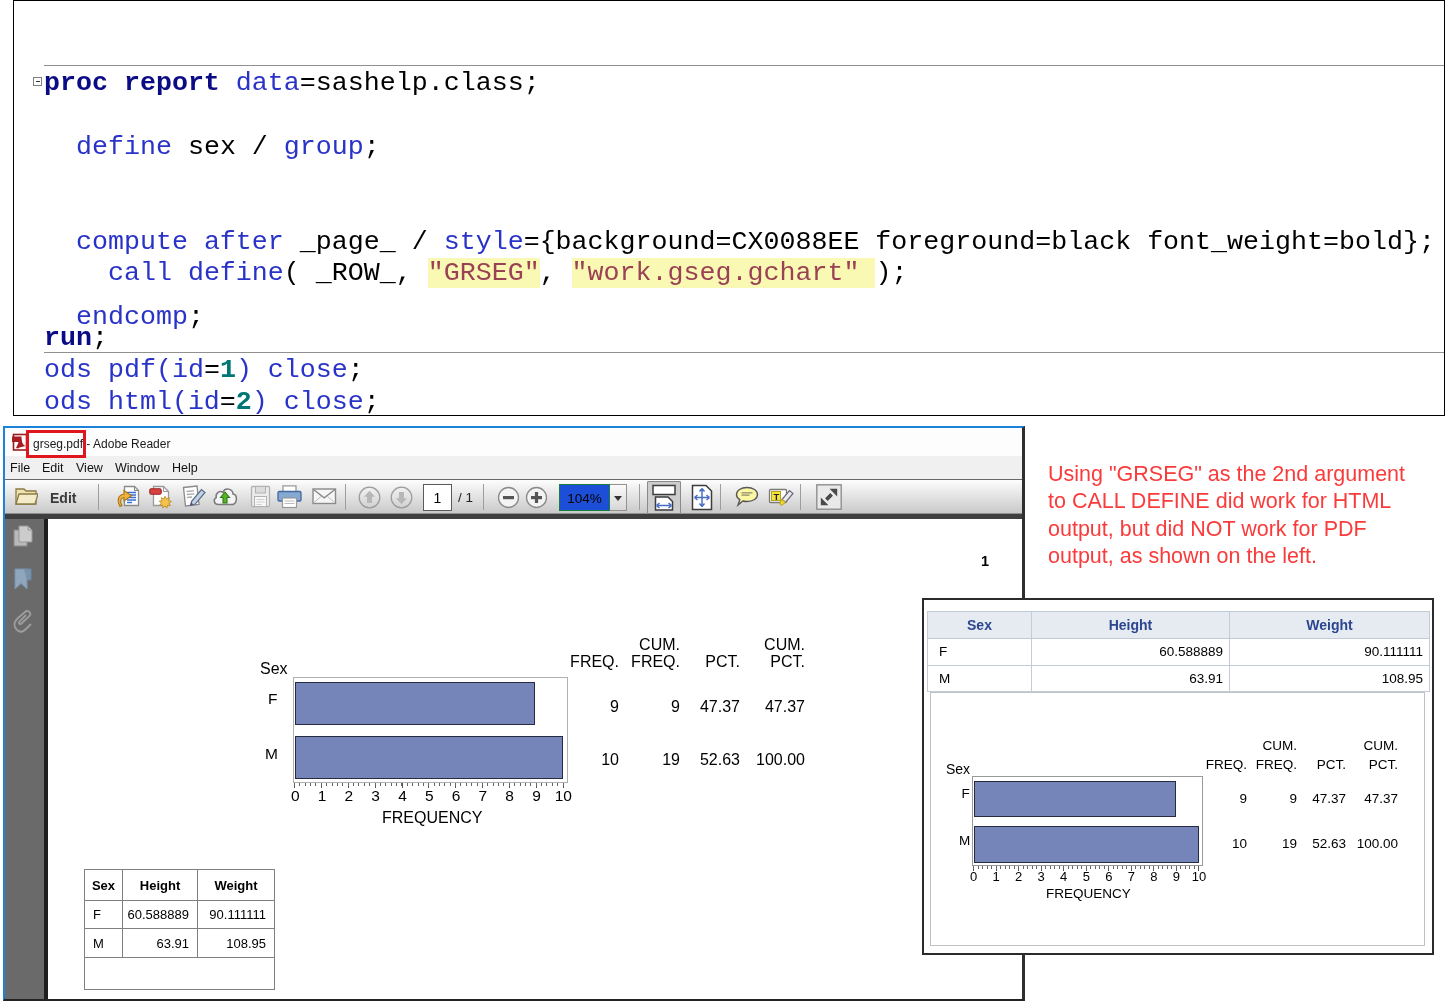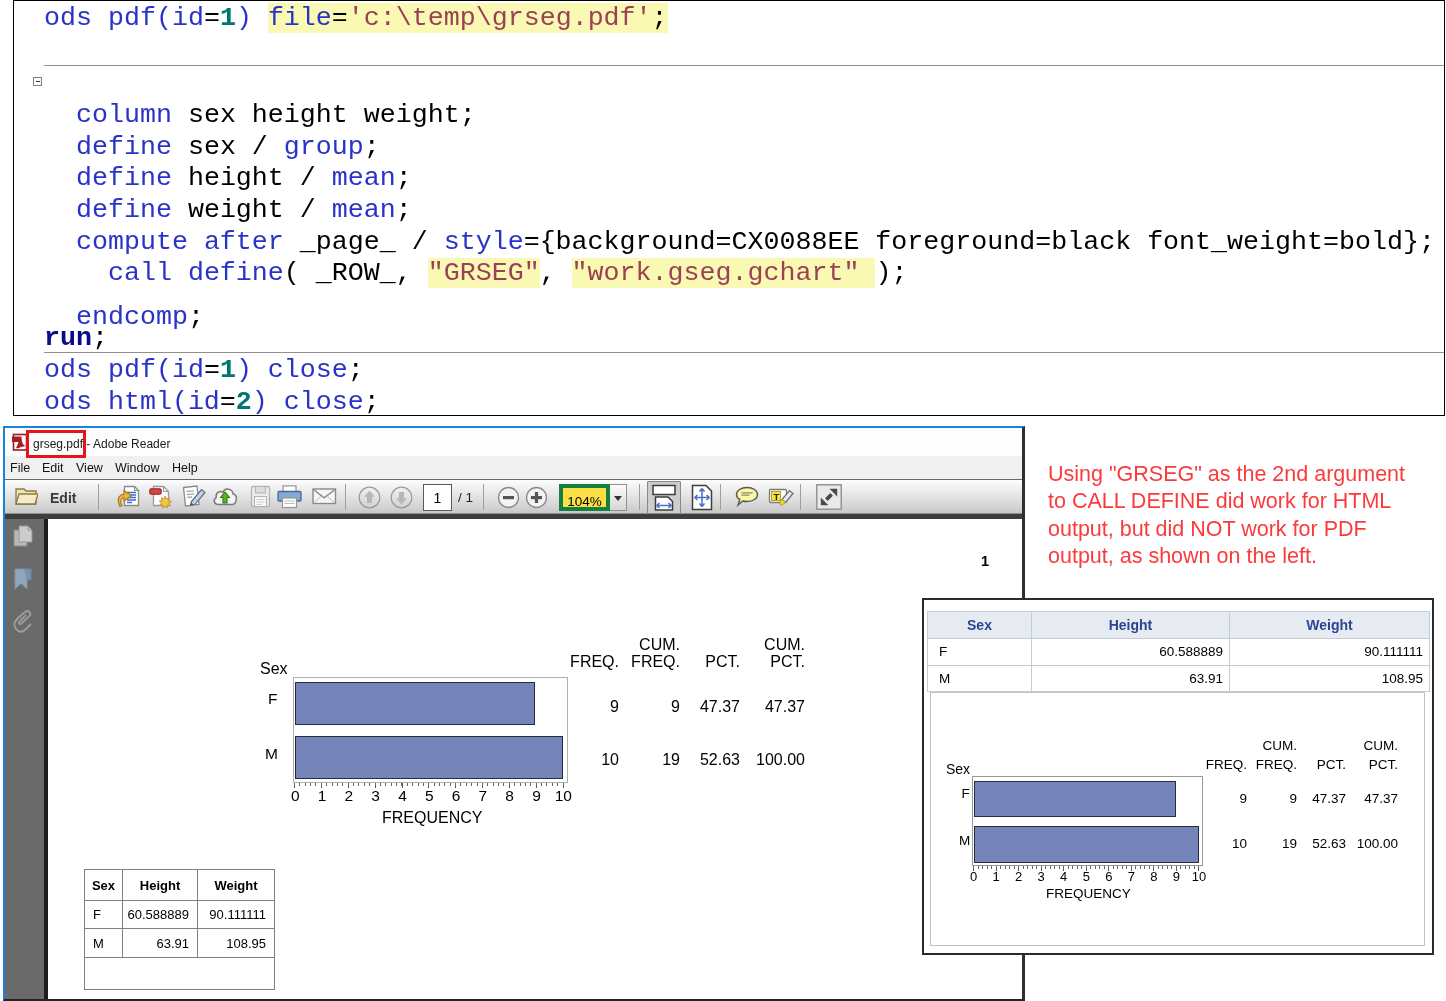--- a/index.html
+++ b/index.html
@@ -57,25 +57,22 @@
 #htable th{background:#e6ebf2;color:#2b4590;font-weight:bold;border:1px solid #c4cbd8;font-size:14px;}
 #htable td{border:1px solid #c4cbd8;color:#000;}
 .h14{font-size:13.5px;}
 .s16{font-size:16px;width:80px;}
 </style>
 </head>
 <body>
 <div id="canvas">
 
   <div class="abs" id="codebox">
-    <div class="cl" style="top:0.9px"><span class="b">ods pdf(id</span>=<span class="t">1</span><span class="b">)</span> <span class="hl"><span class="b">file</span>=<span class="s">'c:\temp\grseg.pdf'</span>;</span></div>
-    <div class="cl" style="top:97.8px">  <span class="b">column</span> sex height weight;</div>
+    <div class="cl" style="top:66.1px"><span class="n">proc report</span> <span class="b">data</span>=sashelp.class;</div>
     <div class="cl" style="top:129.5px">  <span class="b">define</span> sex / <span class="b">group</span>;</div>
-    <div class="cl" style="top:161.2px">  <span class="b">define</span> height / <span class="b">mean</span>;</div>
-    <div class="cl" style="top:192.9px">  <span class="b">define</span> weight / <span class="b">mean</span>;</div>
     <div class="cl" style="top:224.6px">  <span class="b">compute after</span> _page_ / <span class="b">style</span>={background=CX0088EE foreground=black font_weight=bold};</div>
     <div class="cl" style="top:256.3px">    <span class="b">call define</span>( _ROW_, <span class="hl"><span class="s">"GRSEG"</span></span>, <span class="hl"><span class="s">"work.gseg.gchart"</span> </span>);</div>
     <div class="cl" style="top:300px">  <span class="b">endcomp</span>;</div>
     <div class="cl" style="top:320.5px"><span class="n">run</span>;</div>
     <div class="cl" style="top:352.7px"><span class="b">ods pdf(id</span>=<span class="t">1</span><span class="b">) close</span>;</div>
     <div class="cl" style="top:384.7px"><span class="b">ods html(id</span>=<span class="t">2</span><span class="b">) close</span>;</div>
     <div class="abs sep" style="left:30px;top:64px;width:1400px;"></div>
     <div class="abs sep" style="left:30px;top:350.5px;width:1400px;"></div>
   </div>
   <div class="abs" id="collapse"></div>
@@ -156,21 +153,21 @@
     <div class="tsep" style="left:478px"></div>
     <svg class="ticon" style="left:492px;top:58px" width="23" height="23" viewBox="0 0 23 23">
       <circle cx="11.5" cy="11.5" r="10" fill="#f3f3f3" stroke="#8a8a8a" stroke-width="1.3"></circle>
       <rect x="6" y="10" width="11" height="3.2" fill="#555"></rect>
     </svg>
     <svg class="ticon" style="left:520px;top:58px" width="23" height="23" viewBox="0 0 23 23">
       <circle cx="11.5" cy="11.5" r="10" fill="#f3f3f3" stroke="#8a8a8a" stroke-width="1.3"></circle>
       <rect x="6" y="10" width="11" height="3.2" fill="#555"></rect>
       <rect x="9.9" y="6" width="3.2" height="11" fill="#555"></rect>
     </svg>
-    <div class="abs" style="left:554px;top:56px;width:51px;height:27px;background:#fde047;border:4px solid #15803d;font-size:13.5px;text-align:center;padding-top:6px;">104%</div>
+    <div class="abs" style="left:554px;top:56px;width:51px;height:27px;background:#1d4ed8;border:1px solid #15803d;font-size:13.5px;text-align:center;padding-top:6px;">104%</div>
     <div class="abs" style="left:605px;top:56px;width:17px;height:27px;background:linear-gradient(#fbfbfb,#d6d6d6);border:1px solid #919191;border-left:none;">
       <div style="position:absolute;left:4px;top:11px;width:0;height:0;border-left:4.5px solid transparent;border-right:4.5px solid transparent;border-top:5px solid #333;"></div>
     </div>
     <div class="tsep" style="left:634px"></div>
     <div class="abs" style="left:642px;top:53px;width:34px;height:33px;background:#cdcdcd;border:1px solid #8a8a8a;border-radius:1px;"></div>
     <svg class="ticon" style="left:646px;top:56px" width="26" height="27" viewBox="0 0 26 27">
       <rect x="2" y="1.5" width="22" height="9" fill="#fff" stroke="#3c3c3c" stroke-width="1.5"></rect>
       <path d="M4.5 13 L17 13 L21.5 17.5 L21.5 26 L4.5 26 Z" fill="#fff" stroke="#3c3c3c" stroke-width="1.5"></path>
       <path d="M5.5 21.5 L20.5 21.5 M5.5 21.5 L8.5 19 M5.5 21.5 L8.5 24 M20.5 21.5 L17.5 19 M20.5 21.5 L17.5 24" fill="none" stroke="#4a6fc4" stroke-width="1.6"></path>
     </svg>

